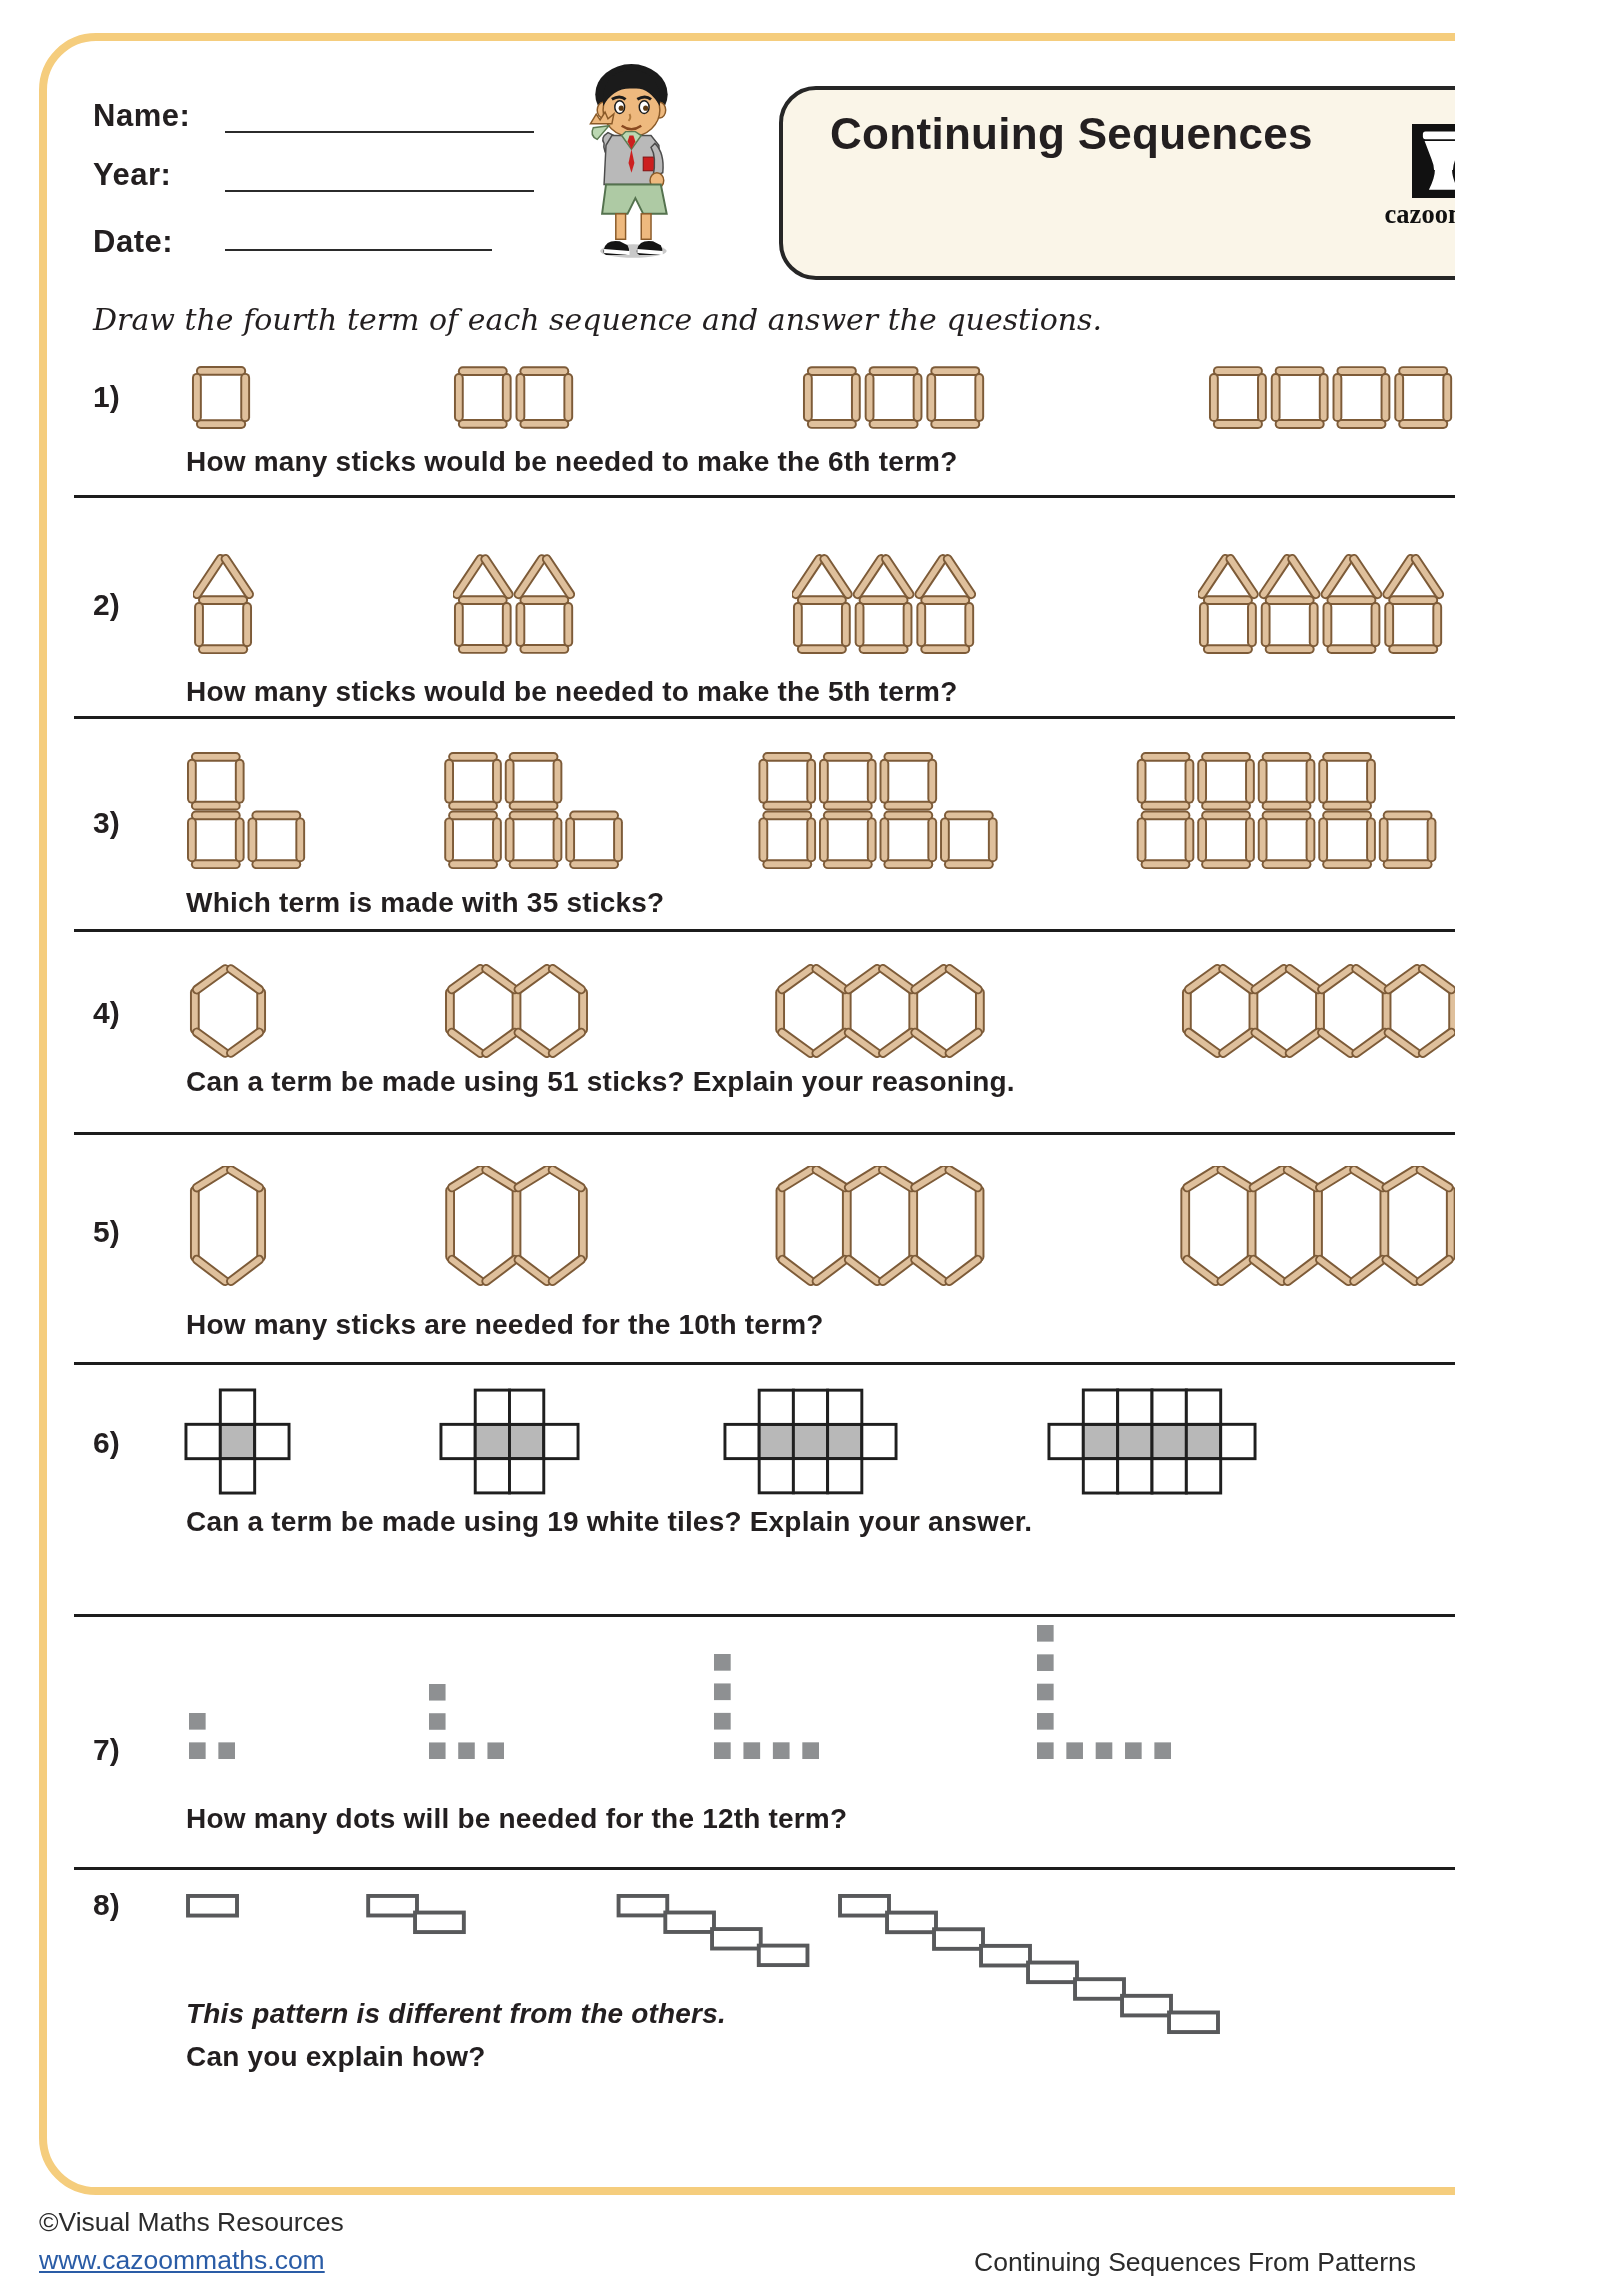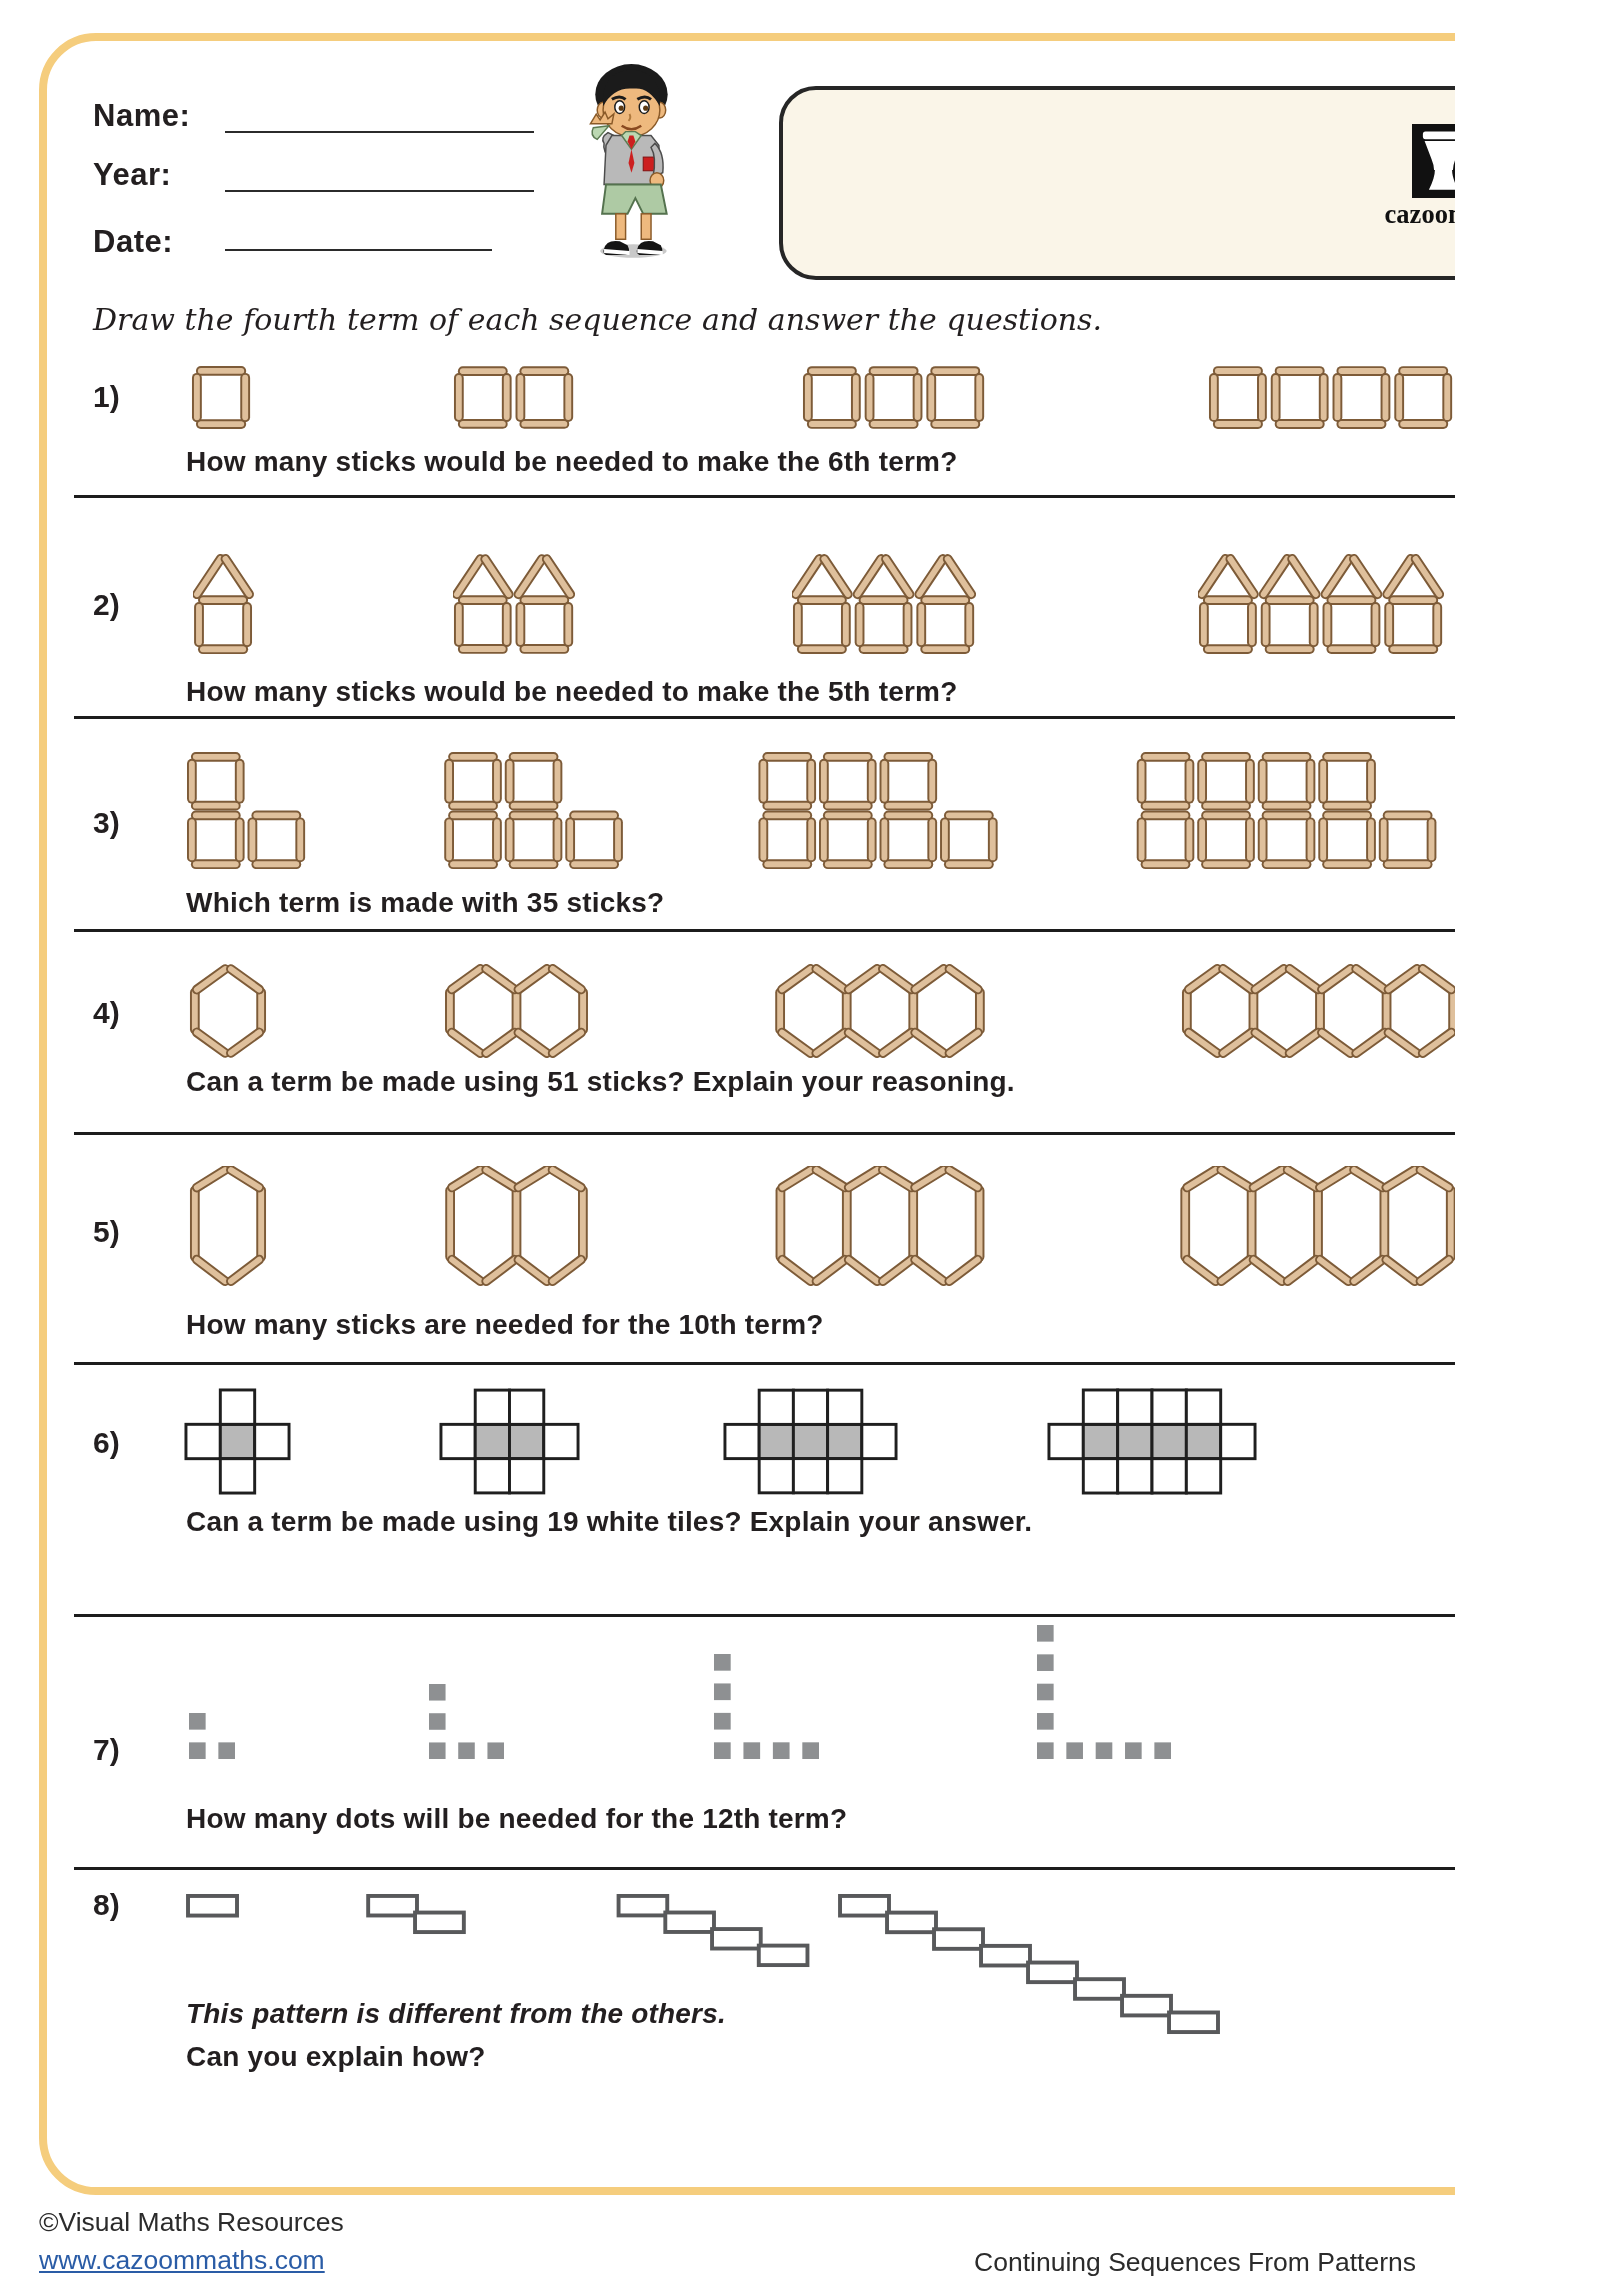--- a/index.html
+++ b/index.html
@@ -73,20 +73,21 @@
       <rect x="82" y="162" width="10" height="26" fill="#eeb97e" stroke="#8a5a28" stroke-width="1.5"></rect>
       <path d="M44,198 q2,-10 16,-8 l8,4 q4,8 -2,10 l-20,0 q-4,-2 -2,-6 Z" fill="#141414"></path>
       <path d="M44,202 l26,2 0,-4 -26,-2 z" fill="#ffffff"></path>
       <path d="M78,198 q2,-10 16,-8 l8,4 q4,8 -2,10 l-20,0 q-4,-2 -2,-6 Z" fill="#141414"></path>
       <path d="M78,202 l26,2 0,-4 -26,-2 z" fill="#ffffff"></path>
     </svg>
   </div>
 
   <div class="title-box">
     <div class="title-text">
+      <div>Continuing Sequences</div>
     </div>
     <div class="logo">
       <div class="logo-square">
         <svg width="55" height="67" viewBox="0 0 64 78">
           <rect x="8" y="4" width="48" height="9" rx="3" fill="#ffffff"></rect>
           <path d="M10,15 L54,15 L46,36 Q43,43 43,49 L21,49 Q21,43 18,36 Z" fill="#ffffff"></path>
           <path d="M22,49 L42,49 Q42,58 49,72 L15,72 Q22,58 22,49 Z" fill="#ffffff"></path>
         </svg>
       </div>
       <div class="logo-text">cazoom!</div>

